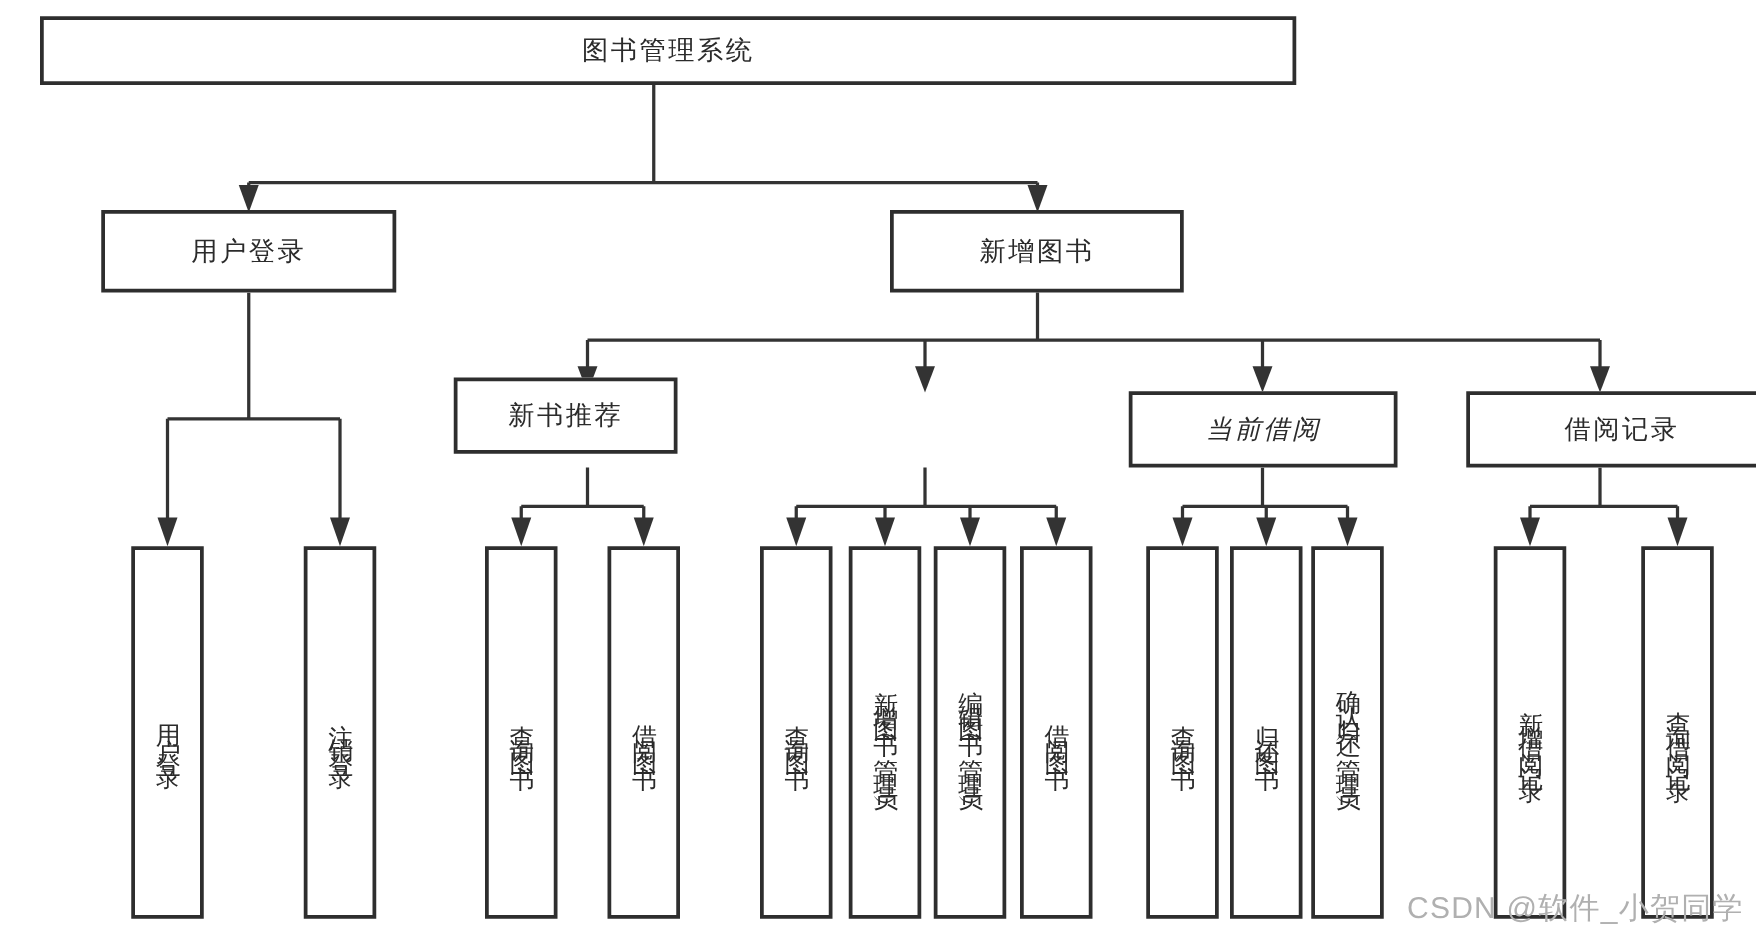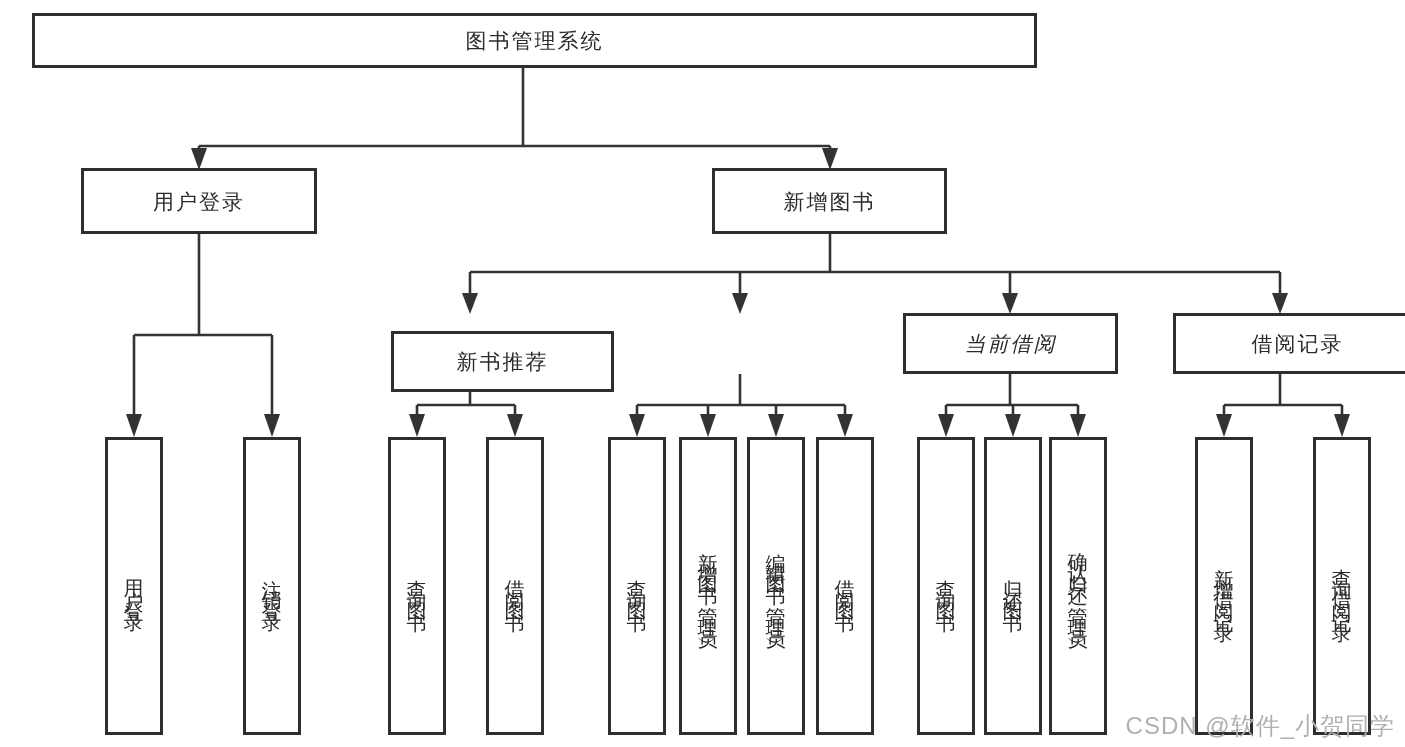--- a/index.html
+++ b/index.html
@@ -96,21 +96,21 @@
       <polygon points="1216,414 1232,414 1224,437"></polygon>
       <polygon points="1334,414 1350,414 1342,437"></polygon>
     </g>
   </svg>
 
   <div class="node h-node" style="left:32px; top:13px; width:1005px; height:55px;">图书管理系统</div>
 
   <div class="node h-node" style="left:81px; top:168px; width:236px; height:66px;">用户登录</div>
   <div class="node h-node" style="left:712px; top:168px; width:235px; height:66px;">新增图书</div>
 
-  <div class="node h-node" style="left:363px; top:331px; width:223px; height:61px;margin-left:28px;">新书推荐</div>
+  <div class="node h-node" style="left:363px; top:302px; width:179px; height:61px;">新书推荐</div>
   <div class="node h-node" style="left:903px; top:313px; width:215px; height:61px;font-style:italic;">当前借阅</div>
   <div class="node h-node" style="left:1173px; top:313px; width:249px; height:61px;">借阅记录</div>
 
   <div class="node v-node" style="left:105px; top:437px; width:58px; height:298px;">用户登录</div>
   <div class="node v-node" style="left:243px; top:437px; width:58px; height:298px;">注销登录</div>
 
   <div class="node v-node" style="left:388px; top:437px; width:58px; height:298px;">查询图书</div>
   <div class="node v-node" style="left:486px; top:437px; width:58px; height:298px;">借阅图书</div>
 
   <div class="node v-node" style="left:608px; top:437px; width:58px; height:298px;">查询图书</div>

